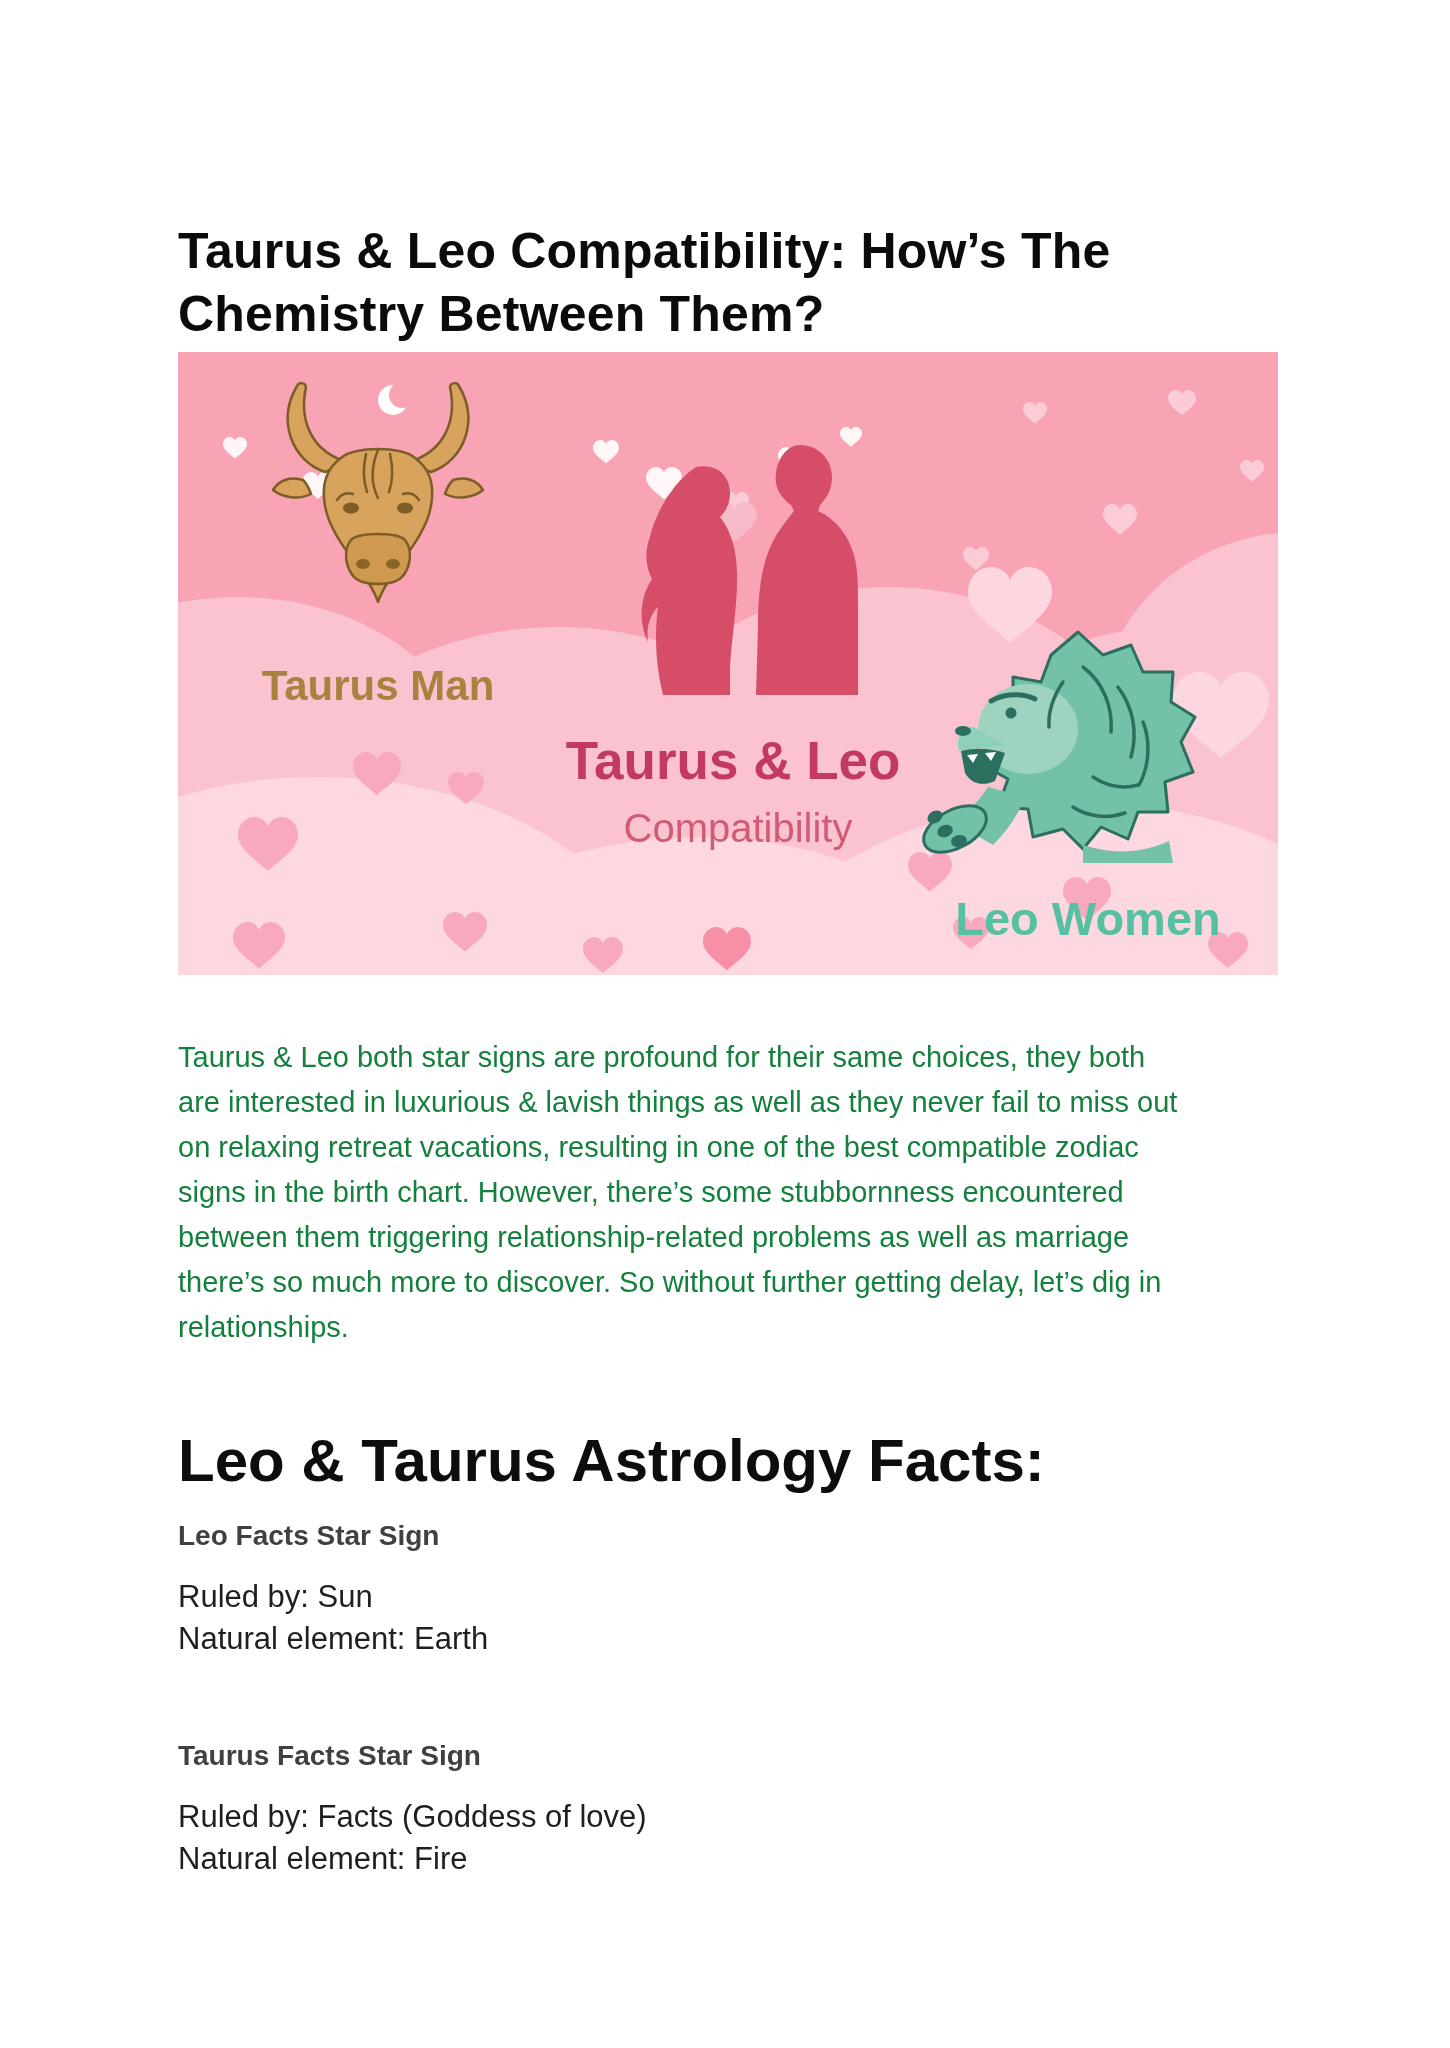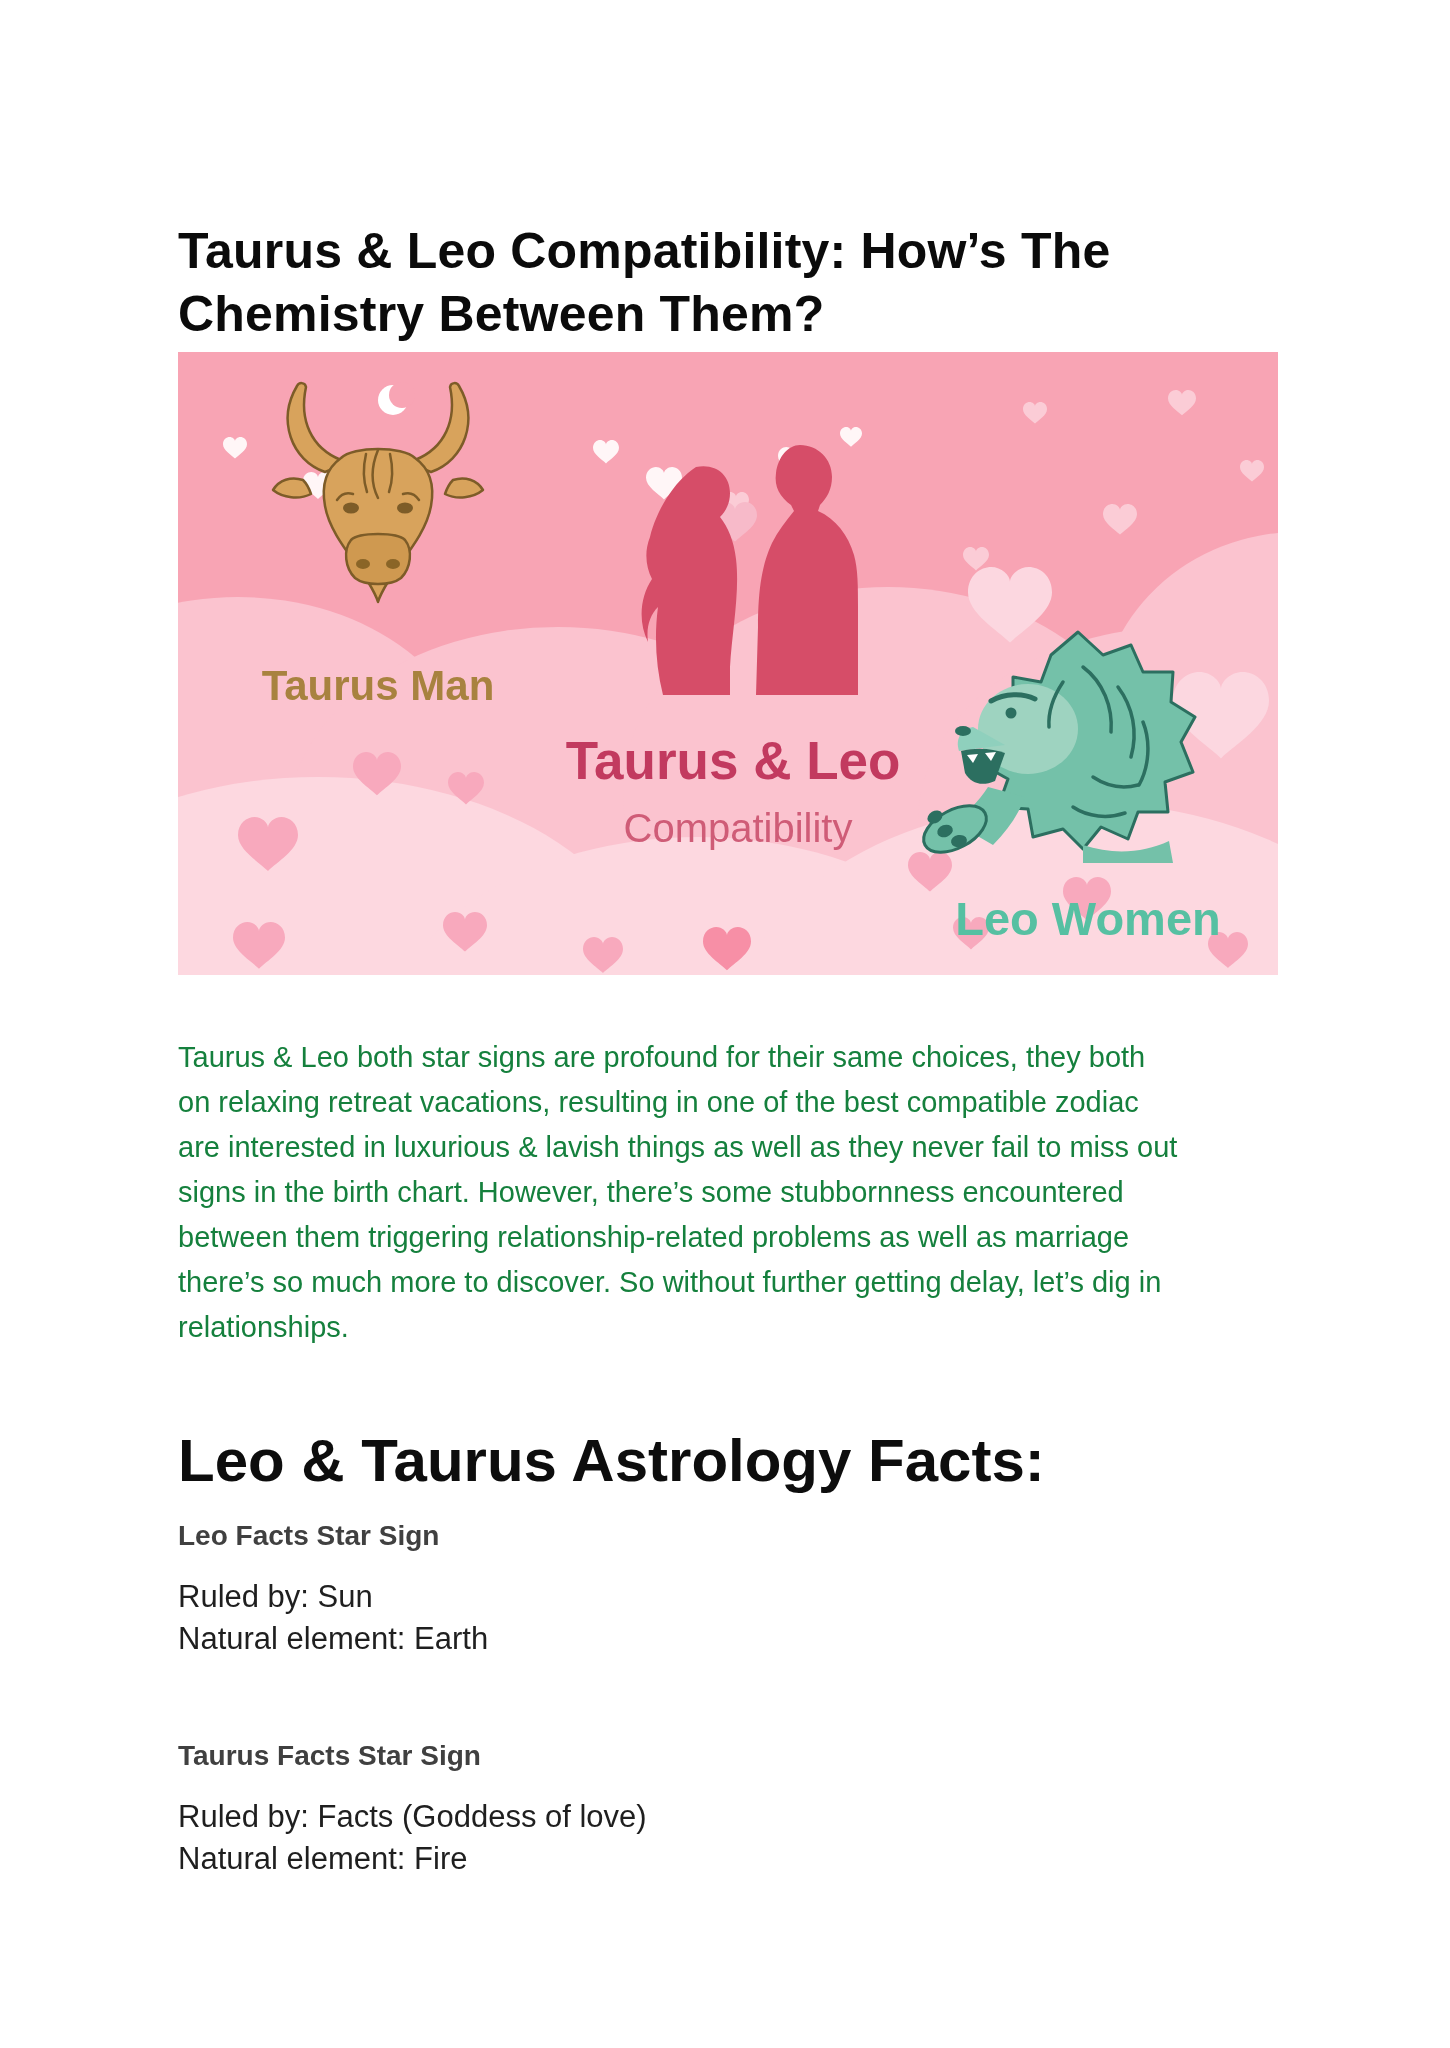--- a/index.html
+++ b/index.html
@@ -227,22 +227,22 @@
 
       <text class="hero-label" x="200" y="348" text-anchor="middle" font-size="42" font-weight="bold" fill="#a8823f">Taurus Man</text>
       <text class="hero-label" x="555" y="427" text-anchor="middle" font-size="53" font-weight="bold" fill="#c23a5f">Taurus &amp; Leo</text>
       <text class="hero-label" x="560" y="490" text-anchor="middle" font-size="40" fill="#cf5c77">Compatibility</text>
       <text class="hero-label" x="910" y="583" text-anchor="middle" font-size="47" font-weight="bold" fill="#56c0a2">Leo Women</text>
     </svg>
   </div>
 
   <div class="intro">
     <div>Taurus &amp; Leo both star signs are profound for their same choices, they both</div>
+    <div>are interested in luxurious &amp; lavish things as well as they never fail to miss out</div>
     <div>on relaxing retreat vacations, resulting in one of the best compatible zodiac</div>
-    <div>are interested in luxurious &amp; lavish things as well as they never fail to miss out</div>
     <div>signs in the birth chart. However, there’s some stubbornness encountered</div>
     <div>between them triggering relationship-related problems as well as marriage</div>
     <div>there’s so much more to discover. So without further getting delay, let’s dig in</div>
     <div>relationships.</div>
   </div>
 
   <div class="facts-heading">Leo &amp; Taurus Astrology Facts:</div>
 
   <div class="sub-heading leo">Leo Facts Star Sign</div>
   <div class="facts-list leo">

